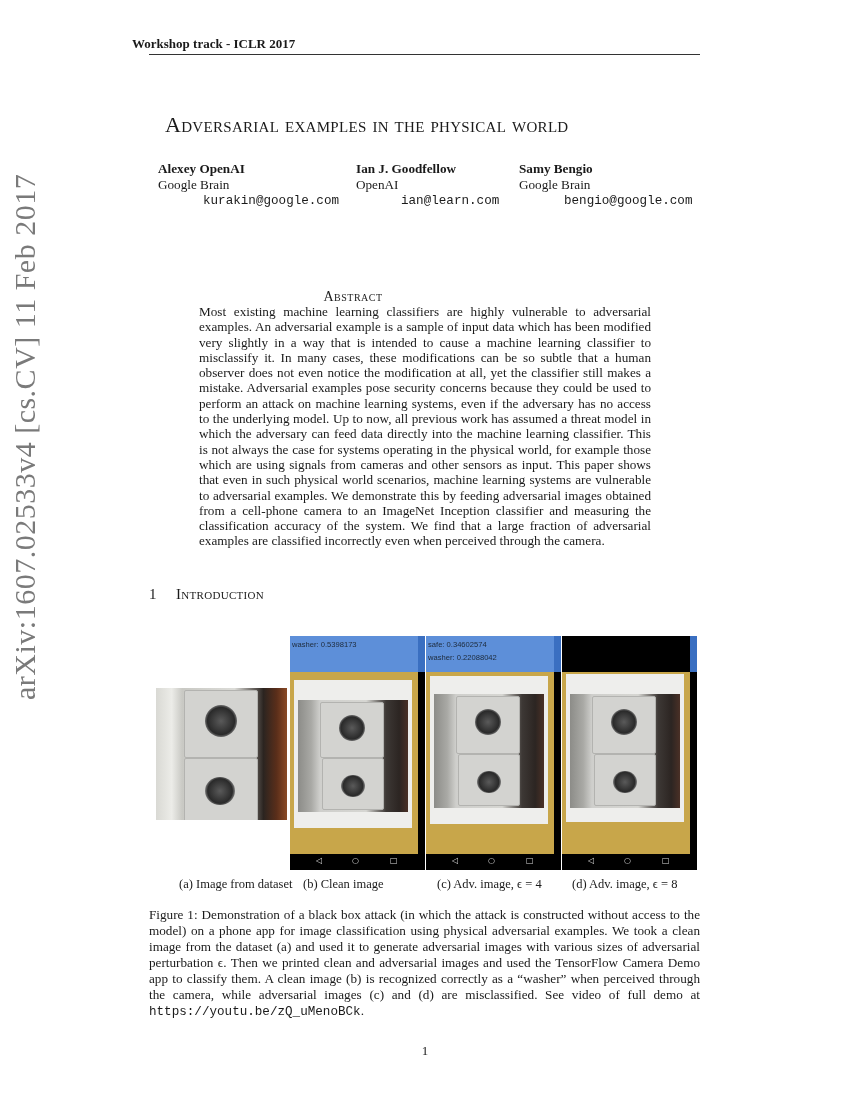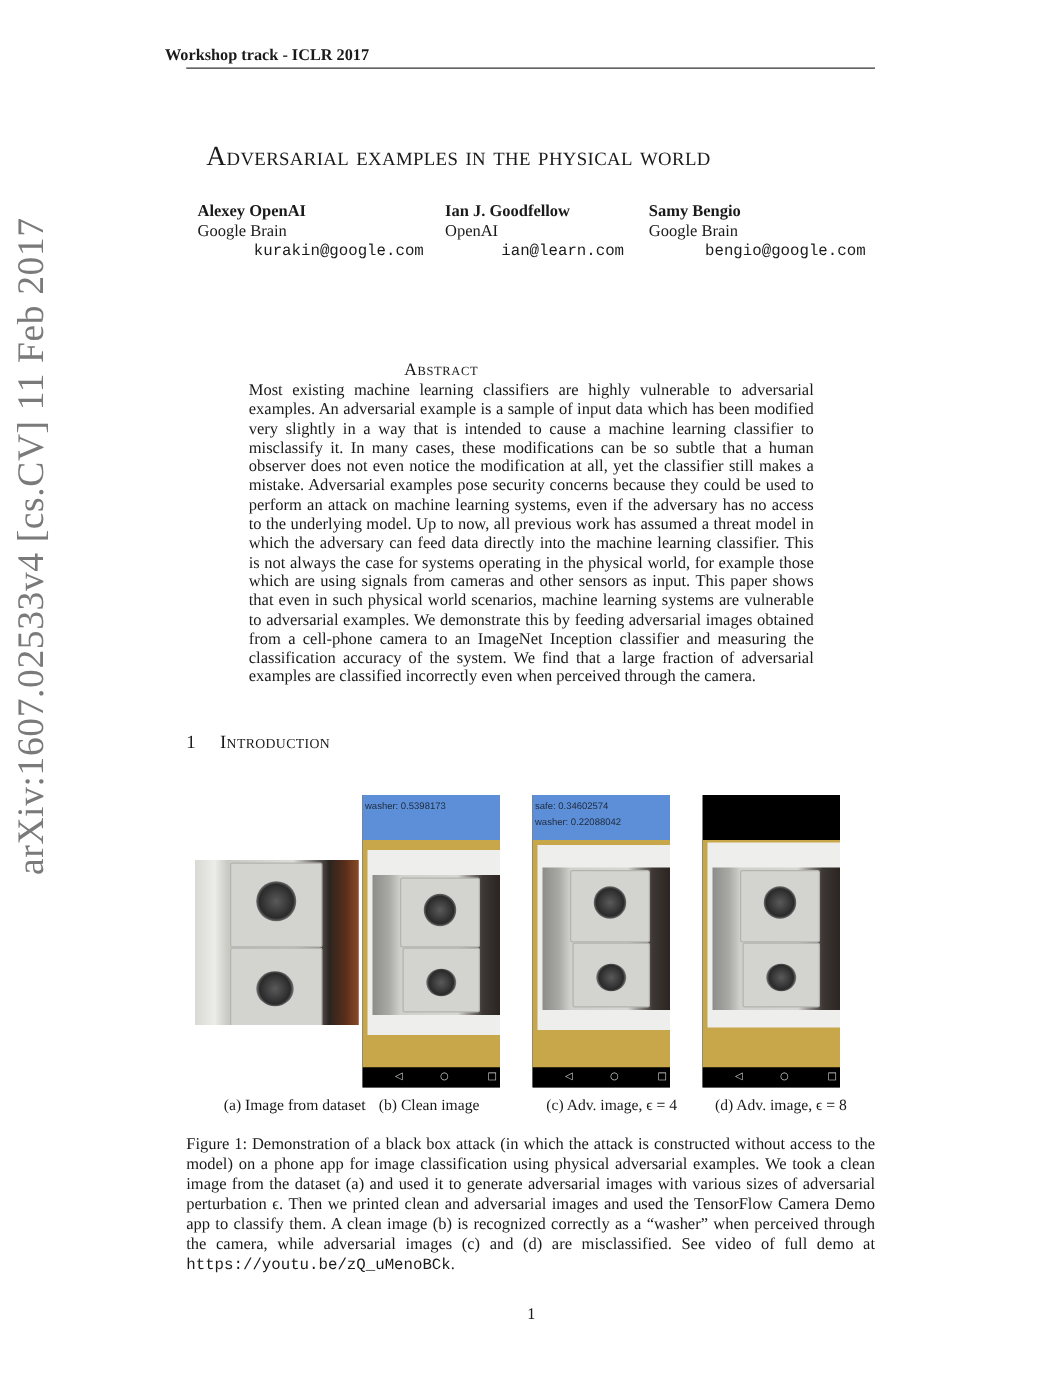--- a/index.html
+++ b/index.html
@@ -18,21 +18,21 @@
     .abstract-body { left: 199px; top: 304px; width: 452px; font-size: 13.2px; line-height: 15.3px; text-align: justify; hyphens: manual; }
     .arxiv { left: 8px; top: 700px; transform-origin: left top; transform: rotate(-90deg);
              font-size: 30px; color: #7a7a7a; white-space: nowrap; letter-spacing: 0.5px; }
     .section { left: 149px; top: 586px; font-size: 15px; }
     .section .num { display: inline-block; width: 27px; }
     .section .sc { font-variant: small-caps; letter-spacing: 0.3px; }
 
     
     .dataset-img { left: 156px; top: 688px; width: 131px; height: 132px; overflow: hidden;
                    background: linear-gradient(90deg, #d9d9d4 0%, #ecece8 12%, #c9c9c4 20%, #dcdcd8 60%, #2b2420 82%, #5a2e1a 92%, #8a4a26 100%); }
-    .phone { top: 636px; width: 110px; height: 234px; background: #000; overflow: hidden; }
+    .phone { top: 636px; width: 135px; height: 234px; background: #000; overflow: hidden; }
     .phone .bar { position: absolute; left: 0; top: 0; width: 128px; height: 36px; background: #5d8fd9; }
     .phone .bar-edge { position: absolute; left: 128px; top: 0; width: 7px; height: 36px; background: #3a6fc1; }
     .phone .pred { position: absolute; left: 2px; font-family: "Liberation Sans", "DejaVu Sans", sans-serif; font-size: 7.6px; color: #1d2a3a; white-space: nowrap; }
     .phone .cam { position: absolute; left: 0; top: 36px; width: 128px; height: 182px; background: #c8a64a; }
     .phone .paper { position: absolute; left: 4px; top: 8px; width: 118px; height: 148px; background: #eeeeec; }
     .phone .photo { position: absolute; left: 4px; top: 20px; width: 110px; height: 112px;
                     background: linear-gradient(90deg, #8c8c88 0%, #a9a9a5 12%, #cfcfcc 20%, #d6d6d2 62%, #3d3835 80%, #2c2522 92%, #4a3026 100%); }
     .washer { position: absolute; border-radius: 2px; background: #d3d3d0; border: 1px solid #b3b3b0; }
     .door { position: absolute; border-radius: 50%; background: radial-gradient(circle, #5a5a5a 0%, #2a2a2a 60%, #888 75%, #c4c4c2 80%); }
     .phone .nav { position: absolute; left: 0; top: 218px; width: 135px; height: 16px; background: #000;

